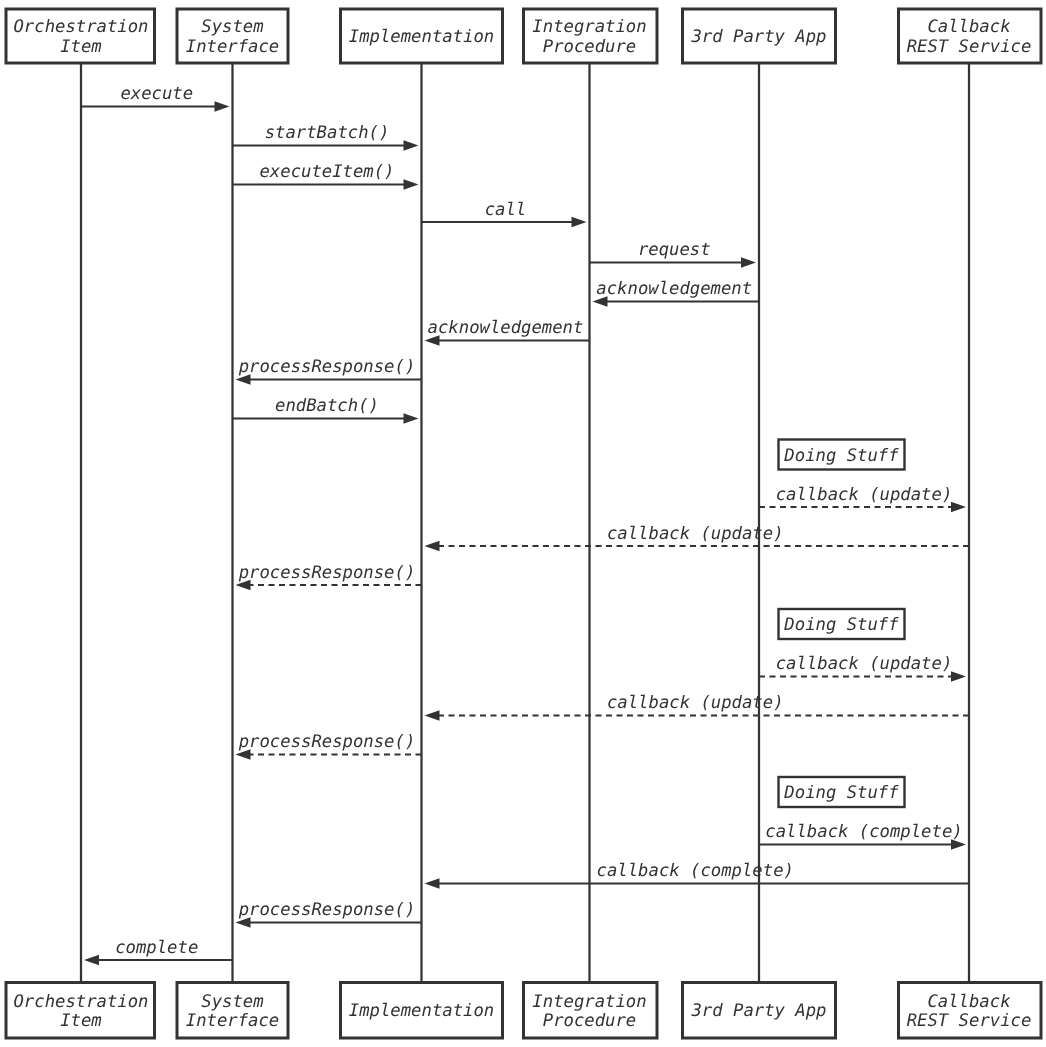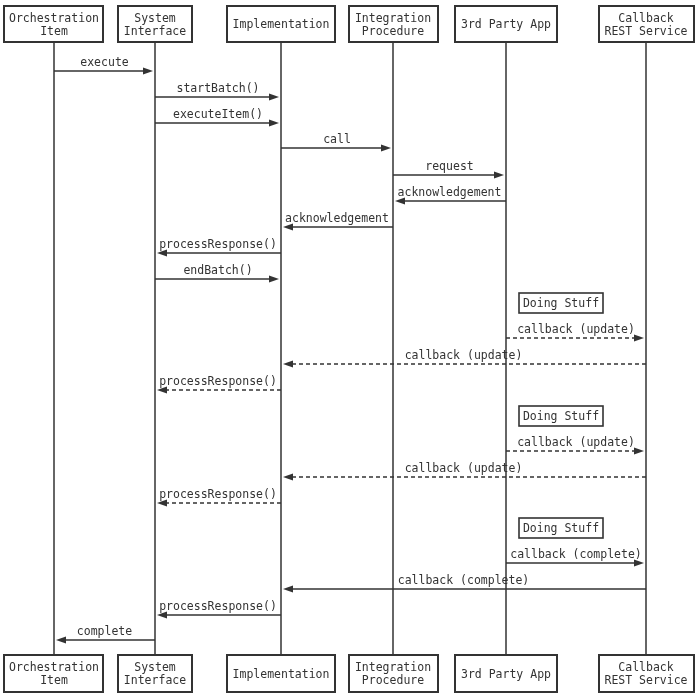--- a/index.html
+++ b/index.html
@@ -6,20 +6,21 @@
     margin: 0;
     padding: 0;
     background: #ffffff;
   }
   #stage {
     position: relative;
     width: 697px;
     height: 698px;
     background: #ffffff;
     overflow: hidden;
+    font-style: italic;
   }
   svg {
     display: block;
     font-family: "DejaVu Sans Mono", "Liberation Mono", monospace;
   }
   svg text {
     font-size: 11.5px;
     font-weight: 500;
   }
 </style>

